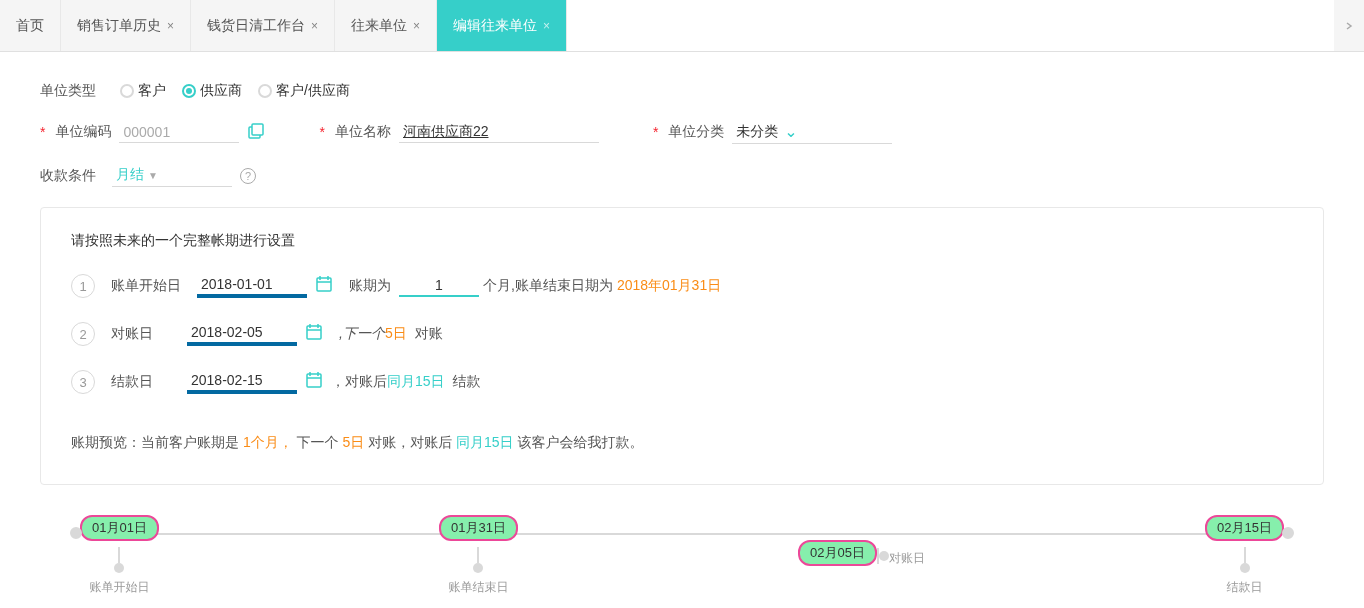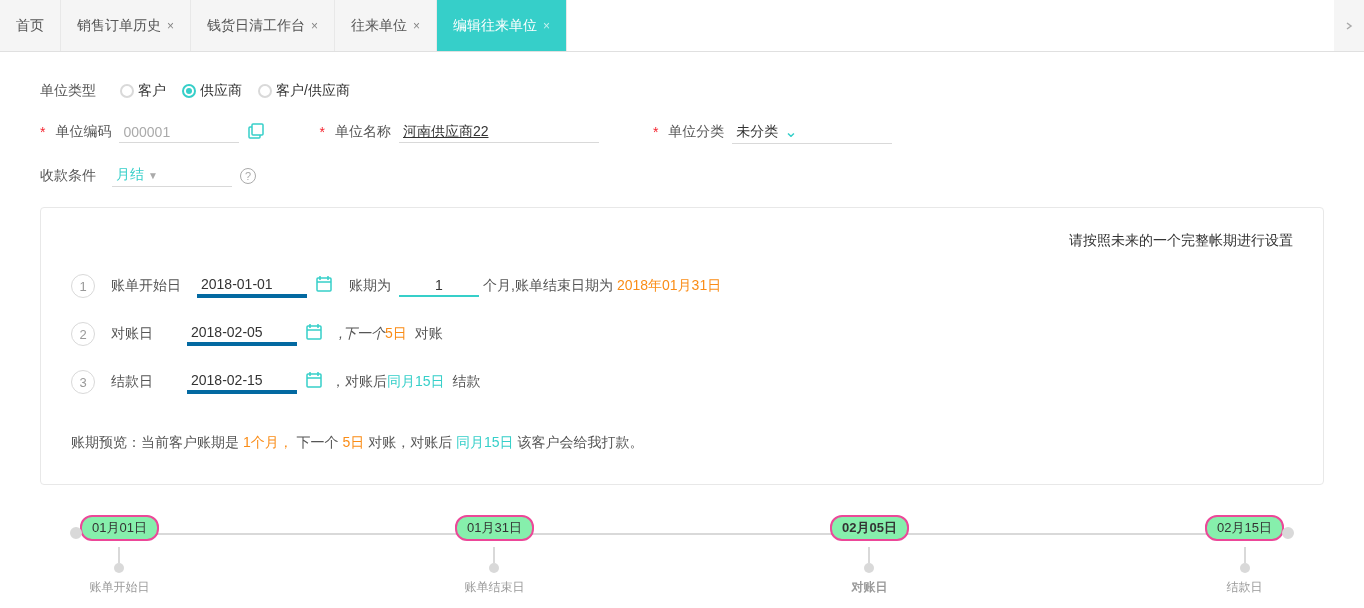--- a/index.html
+++ b/index.html
@@ -162,21 +162,20 @@
     .section-box {
       border: 1px solid #e8e8e8;
       border-radius: 4px;
       padding: 24px 30px;
       margin-top: 8px;
     }
     .section-title {
       font-size: 14px;
       color: #333;
       margin-bottom: 24px;
-      text-align: right;
     }
 
     
     .step-row {
       display: flex;
       align-items: center;
       margin-bottom: 24px;
       gap: 0;
     }
     .step-num {
@@ -457,21 +456,21 @@
             <div class="timeline-sublabel">账单开始日</div>
           </div>
 
           <div style="display:flex;flex-direction:column;align-items:center;">
             <div class="timeline-badge">01月31日</div>
             <div style="width:2px;height:16px;background:#d9d9d9;"></div>
             <div style="width:10px;height:10px;border-radius:50%;background:#d9d9d9;"></div>
             <div class="timeline-sublabel">账单结束日</div>
           </div>
 
-          <div style="display:flex;flex-direction:column;align-items:center;font-weight:bold;">
+          <div style="display:flex;flex-direction:row;align-items:center;">
             <div class="timeline-badge">02月05日</div>
             <div style="width:2px;height:16px;background:#d9d9d9;"></div>
             <div style="width:10px;height:10px;border-radius:50%;background:#d9d9d9;"></div>
             <div class="timeline-sublabel">对账日</div>
           </div>
 
           <div style="display:flex;flex-direction:column;align-items:center;">
             <div class="timeline-badge">02月15日</div>
             <div style="width:2px;height:16px;background:#d9d9d9;"></div>
             <div style="width:10px;height:10px;border-radius:50%;background:#d9d9d9;"></div>

